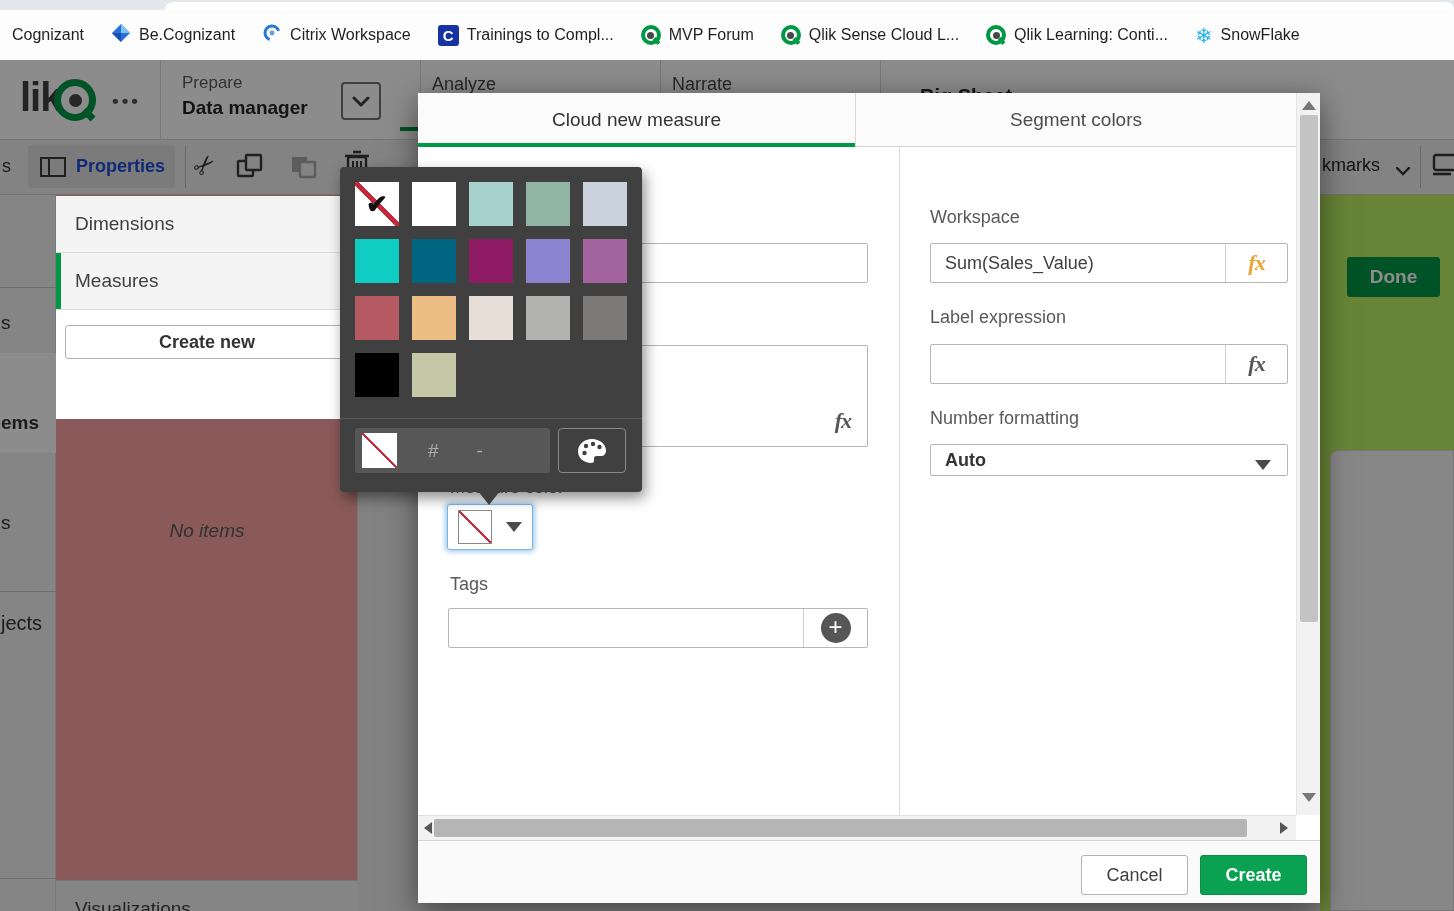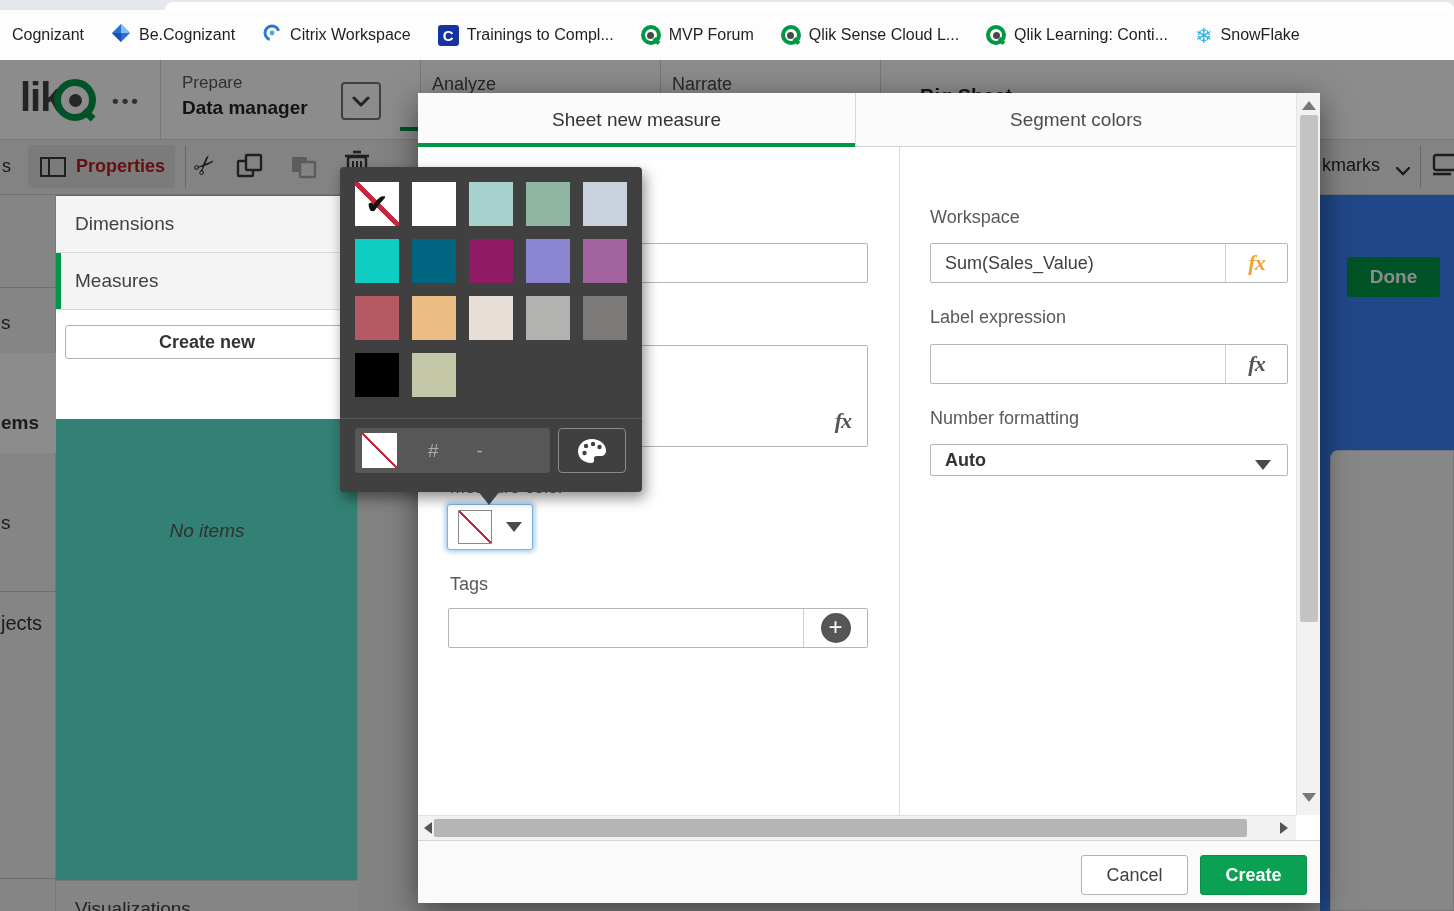--- a/index.html
+++ b/index.html
@@ -33,30 +33,30 @@
   .more-dots { color:#595959; font-size:19px; font-weight:bold; letter-spacing:3px; }
   .eyebrow { font-size:17px; color:#595959; }
   .nav-title { font-size:19px; font-weight:bold; color:#262626; }
   .hdr-tab { font-size:18px; color:#4a4a4a; }
   .sheet-title { font-size:20px; font-weight:bold; color:#262626; }
   .chev-btn { border:2px solid #757575; border-radius:4px; background:transparent; display:flex; align-items:center; justify-content:center; }
 
   .tbar { background:#efefef; border-bottom:1px solid #cfcfcf; }
   .tbar-div { position:absolute; top:6px; width:1px; height:42px; background:#bdbdbd; }
   .props-btn { background:#e0e0e0; border-radius:4px; display:flex; align-items:center; gap:10px; padding-left:12px; }
-  .props-label { font-size:18px; font-weight:bold; color:#b91c1c; }
+  .props-label { font-size:18px; font-weight:bold; color:#1d4ed8; }
   .tool-ico { color:#3a3a3a; }
   .frag-text { font-size:18px; color:#333; }
 
   .strip { background:#f2f2f2; border-right:1px solid #d9d9d9; }
   .strip-band { background:#ffffff; }
   .strip-frag { font-size:19px; color:#333; white-space:nowrap; }
   .strip-div { background:#c9c9c9; height:1px; }
 
-  .sidebar-rect { background:#5eead4; border-right:1px solid #d9d9d9; }
+  .sidebar-rect { background:#fca5a5; border-right:1px solid #d9d9d9; }
   .no-items { font-style:italic; font-size:19px; color:#595959; text-align:center; }
   .acc-band { background:#f3f3f3; border-top:1px solid #d9d9d9; border-bottom:1px solid #d9d9d9; display:flex; align-items:center; }
   .acc-label { font-size:19px; color:#404040; padding-left:19px; }
 
   .done-btn { background:#009845; border-radius:3px; color:#fff; font-weight:bold; font-size:19px; display:flex; align-items:center; justify-content:center; }
   .canvas-panel { background:#f6f6f6; border:1px solid #d9d9d9; border-radius:8px 0 0 0; }
 
   
   .backdrop { background:rgba(0,0,0,0.45); z-index:5; }
 
@@ -251,21 +251,21 @@
 
     <div class="abs sidebar-rect" style="left:56px;top:135px;width:302px;height:716px;">
       <div class="abs no-items" style="left:0;top:325px;width:302px;">No items</div>
       <div class="abs acc-band" style="left:0;top:685px;width:302px;height:57px;">
         <span class="acc-label">Visualizations</span>
       </div>
 
     </div>
 
     <div class="abs" style="left:358px;top:135px;width:60px;height:716px;background:#ededed;"></div>
-    <div class="abs" style="left:1320px;top:135px;width:134px;height:716px;background:#3b82f6;">
+    <div class="abs" style="left:1320px;top:135px;width:134px;height:716px;background:#bef264;">
       <div class="abs done-btn" style="left:27px;top:62px;width:93px;height:40px;">Done</div>
       <div class="abs canvas-panel" style="left:10px;top:255px;width:124px;height:461px;"></div>
     </div>
   </div>
 
   <div class="abs backdrop" style="left:0;top:60px;width:1454px;height:851px;"></div>
 
   <div class="abs assets-pop" style="left:56px;top:196px;width:302px;height:223px;">
     <div class="asset-sec">
       <span class="sec-label">Dimensions</span>
@@ -275,21 +275,21 @@
       <span class="sec-label">Measures</span>
     </div>
     <div class="createnew-row">
       <div class="createnew-btn">Create new</div>
     </div>
   </div>
 
   <div class="abs modal" style="left:418px;top:93px;width:902px;height:810px;">
 
     <div class="abs tabs-row" style="left:0;top:0;width:878px;height:54px;">
-      <div class="abs tab" style="left:0;top:0;width:437px;height:53px;color:#333;">Sheet new measure</div>
+      <div class="abs tab" style="left:0;top:0;width:437px;height:53px;color:#333;">Cloud new measure</div>
       <div class="abs tab-div" style="left:437px;top:0;width:1px;height:53px;"></div>
       <div class="abs tab" style="left:438px;top:0;width:440px;height:53px;color:#4d4d4d;">Segment colors</div>
       <div class="abs tab-active-underline" style="left:0;top:50px;width:437px;height:4px;"></div>
     </div>
 
     <div class="abs" style="left:0;top:54px;width:878px;height:668px;background:#fff;">
       <div class="abs" style="left:481px;top:0;width:1px;height:668px;background:#dcdcdc;"></div>
 
       <input class="abs inp inp-text" style="left: 32px; top: 96px; width: 418px; height: 40px; font-family: &quot;Liberation Sans&quot;, sans-serif;" type="text" value="">
       <div class="abs inp" style="left:32px;top:198px;width:418px;height:102px;">

